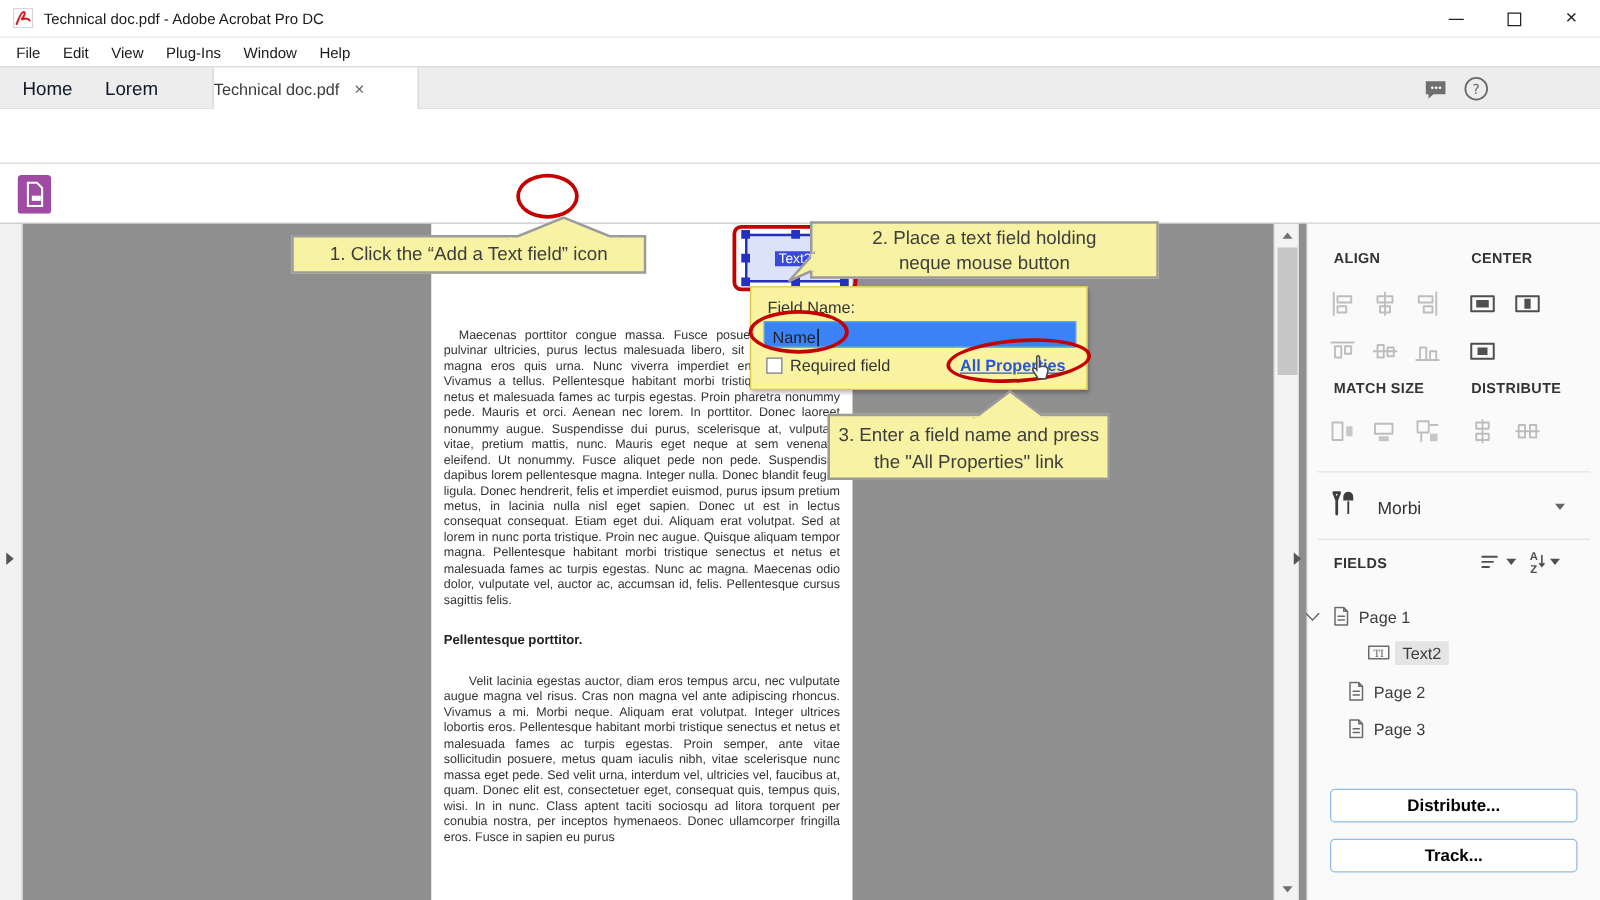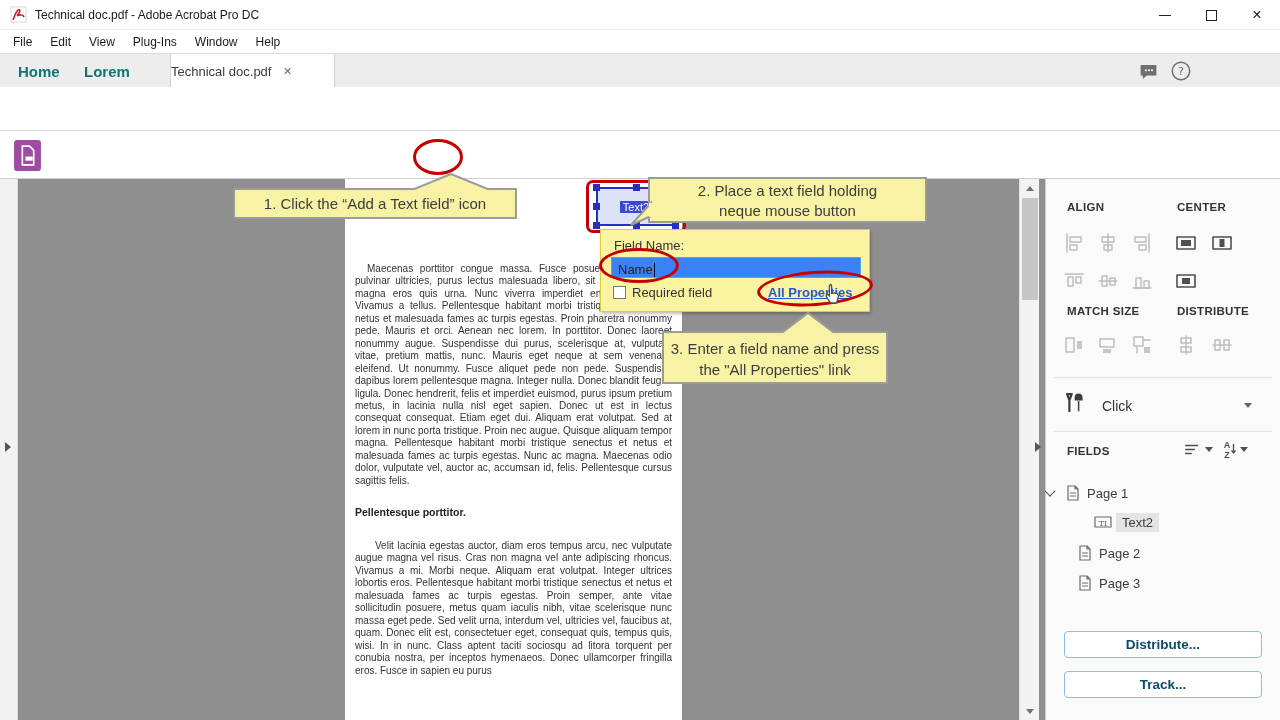--- a/index.html
+++ b/index.html
@@ -16,21 +16,21 @@
 .title-text{font-size:12px;color:#1a1a1a;margin-left:8px}
 .win-controls{position:absolute;right:0;top:0;height:30px;display:flex}
 .win-btn{width:46px;height:30px;display:flex;align-items:center;justify-content:center;color:#222;font-size:16px}
 .min-shape{width:12px;border-bottom:1.5px solid #222;display:inline-block}
 .max-shape{width:11px;height:11px;border:1.5px solid #222;display:inline-block}
 
 .menubar{position:absolute;top:30px;left:0;right:0;height:23px;background:#fff;display:flex;align-items:center;padding-left:4px;z-index:10}
 .menu-item{font-size:12px;color:#1a1a1a;padding:0 9px}
 
 .tabbar{position:absolute;top:53px;left:0;right:0;height:34px;background:#ededed;border-top:1px solid #dcdcdc;z-index:10}
-.apptab{position:absolute;top:0;height:34px;display:flex;align-items:center;font-size:15px;font-weight:700;color:#0f766e}
+.apptab{position:absolute;top:0;height:34px;display:flex;align-items:center;font-size:15px;font-weight:400;color:#0f172a}
 .doc-tab{position:absolute;left:170px;top:0;width:165px;height:34px;background:#fff;border-left:1px solid #d2d2d2;border-right:1px solid #d2d2d2;display:flex;align-items:center;}
 .doc-tab-label{font-size:13px;color:#3b3b3b}
 .tab-close{font-size:14px;color:#666;margin-left:12px}
 .tabbar-right{position:absolute;right:88px;top:6px;display:flex;gap:10px;align-items:center}
 
 .toolbar{position:absolute;top:87px;left:0;right:0;height:44px;background:#fff;border-bottom:1px solid #d6d6d6;z-index:10}
 .ti{position:absolute;top:98px;width:26px;height:26px;display:flex;align-items:center;justify-content:center}
 .tdiv{position:absolute;top:99px;width:1px;height:24px;background:#dadada}
 .page-box{position:absolute;left:316px;top:98px;width:34px;height:25px;border:1px solid #b9b9b9;font-size:12px;color:#333;display:flex;align-items:center;justify-content:center;background:#fff}
 .page-total{position:absolute;left:358px;top:104px;font-size:12px;color:#555}
@@ -80,21 +80,21 @@
 
 .rightpanel{position:absolute;left:1045px;top:179px;width:235px;height:541px;background:#fafafa;border-left:1px solid #d0d0d0;z-index:10}
 .rp-header{position:absolute;font-size:11.5px;font-weight:700;color:#333;letter-spacing:.3px}
 .rp-icon{position:absolute;width:24px;height:24px;display:flex;align-items:center;justify-content:center}
 .rp-div{position:absolute;left:8px;width:218px;height:1px;background:#e3e3e3}
 .more-label{position:absolute;left:56px;top:219px;font-size:14px;color:#333}
 .tree-label{font-size:13px;color:#3c3c3c}
 .tree-row{position:absolute;height:24px;display:flex;align-items:center}
 .chev-down{width:8px;height:8px;border-right:1.8px solid #555;border-bottom:1.8px solid #555;transform:rotate(45deg);margin-top:-4px}
 .t2-selected{background:#e4e4e4;padding:2px 6px}
-.rp-btn{position:absolute;left:18px;width:198px;height:27px;border:1px solid #8fbcec;border-radius:4px;background:#fff;color:#0c4a6e;font-size:13.5px;font-weight:700;font-family:inherit}
+.rp-btn{position:absolute;left:18px;width:198px;height:27px;border:1px solid #8fbcec;border-radius:4px;background:#fff;color:#000000;font-size:13.5px;font-weight:700;font-family:inherit}
 </style>
 </head>
 <body>
 
 <div class="app">
 
   <div class="titlebar">
     <svg width="17" height="17" viewBox="0 0 18 18">
         <rect x="1" y="1" width="16" height="16" fill="#fff" stroke="#d6d6d6" stroke-width="1"></rect>
         <path d="M3.5 14 C6 7 8 3.5 9.5 3.8 C11.3 4.2 10 7.5 7.5 10.2 C10.5 8.8 14 9.5 14.5 11" fill="none" stroke="#d11f25" stroke-width="1.8" stroke-linecap="round"></path>
@@ -548,21 +548,21 @@
       </div>
 
     <div class="rp-div" style="top:198px"></div>
 
     <div class="rp-icon" style="left:16px;top:211px">
         <svg width="26" height="24" viewBox="0 0 26 24">
           <path d="M8 22 V10 M8 10 L5.5 3.5 M8 10 L10.5 3.5 M5.5 3.5 h5" fill="none" stroke="#3d3d3d" stroke-width="2.4" stroke-linecap="round"></path>
           <path d="M18 22 V11 M14.5 7 a3.5 3.5 0 1 1 7 0 v2.5 h-7 z" fill="#3d3d3d" stroke="#3d3d3d" stroke-width="1.6"></path>
         </svg>
       </div>
-    <div class="more-label">Click</div>
+    <div class="more-label">Morbi</div>
     <span class="caret" style="position:absolute;left:198px;top:224px"></span>
 
     <div class="rp-div" style="top:252px"></div>
 
     <div class="rp-header" style="left:21px;top:266px">FIELDS</div>
     <div style="position:absolute;left:138px;top:264px;display:flex;align-items:center;gap:3px">
         <svg width="18" height="13" viewBox="0 0 20 14">
           <path stroke="#4f4f4f" stroke-width="1.7" stroke-linecap="round" d="M2 2.5 h13 M2 7 h9.5 M2 11.5 h6"></path>
         </svg>
         <span class="caret" style="border-top-color:#4f4f4f"></span>

